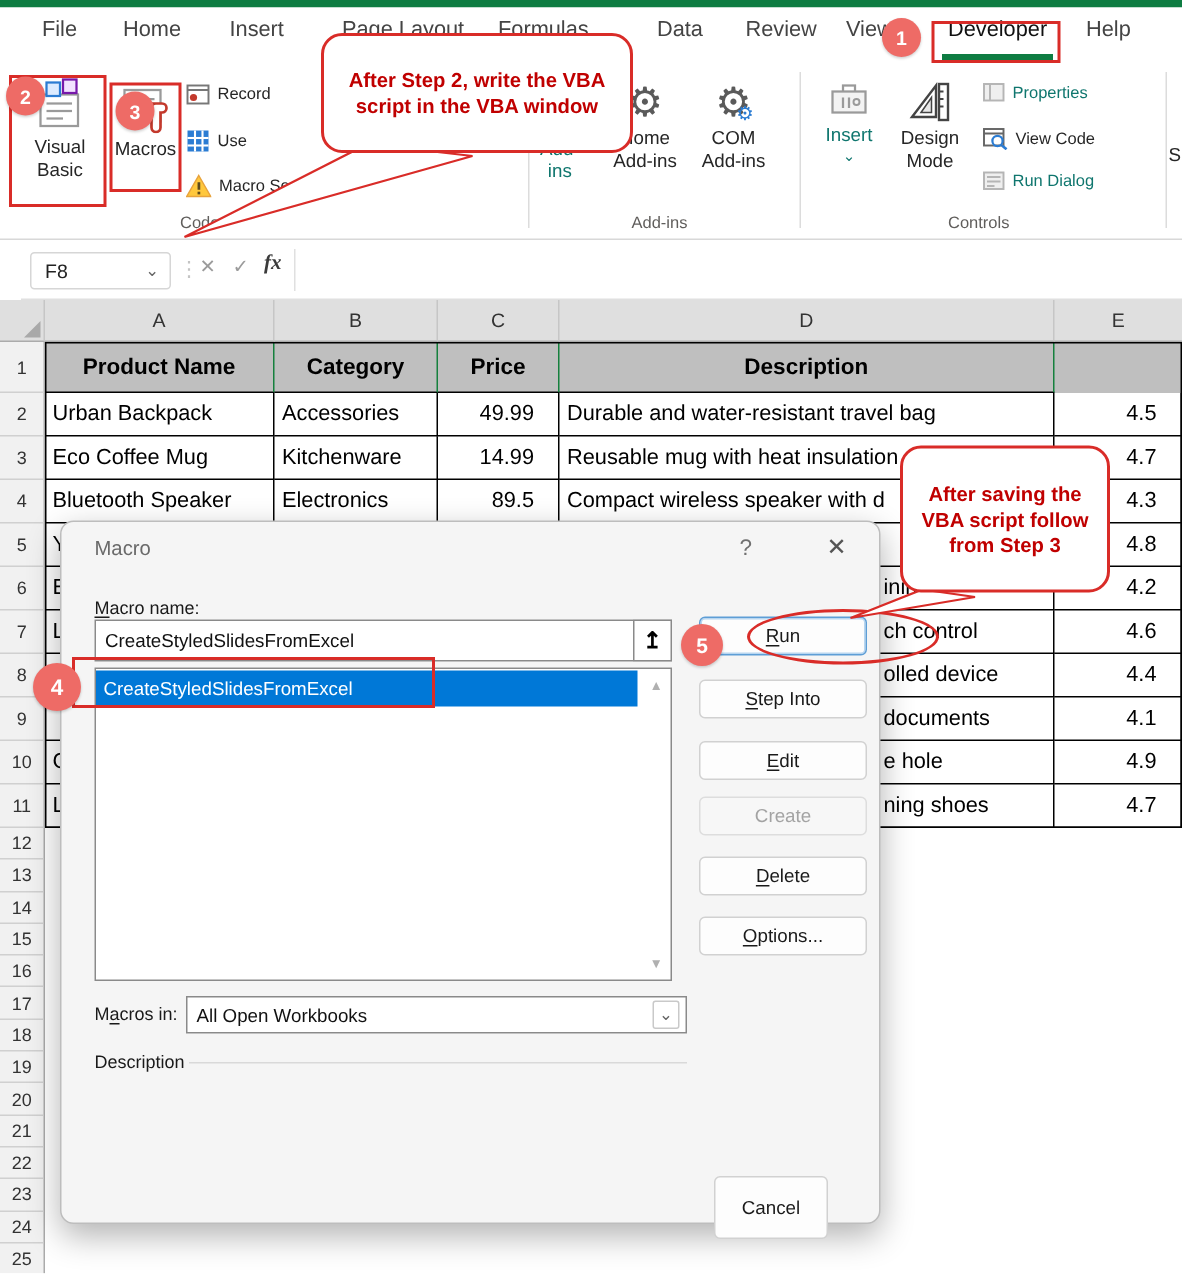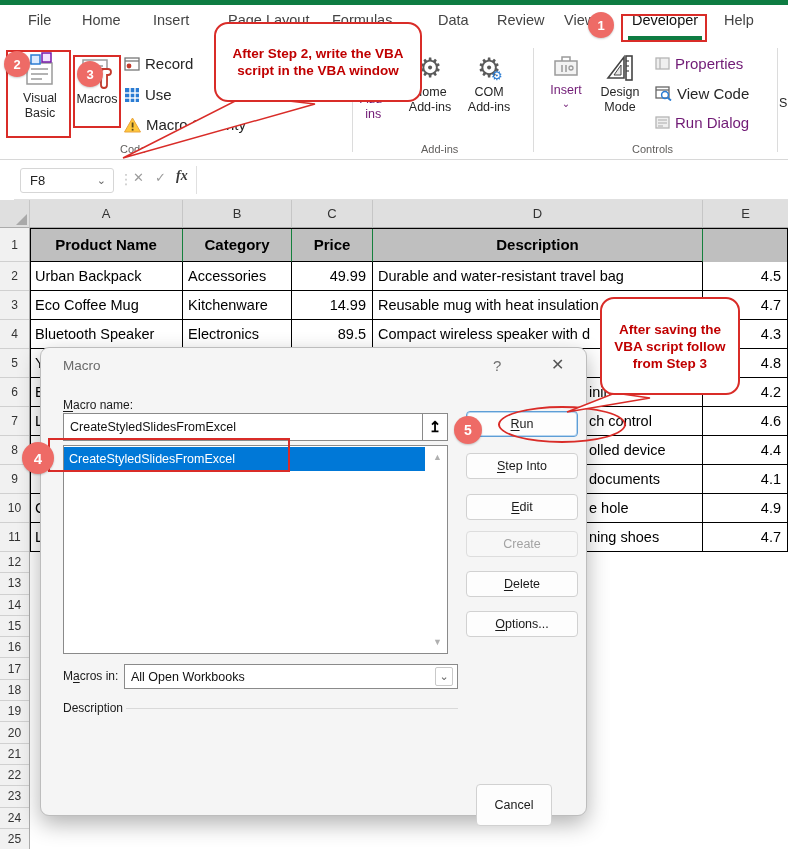--- a/index.html
+++ b/index.html
@@ -16,22 +16,22 @@
   .t0{left:28px;} .t1{left:82px;} .t2{left:153px;} .t3{left:228px;} .t4{left:332px;}
   .t5{left:438px;} .t6{left:497px;} .t7{left:564px;} .t8{left:632px;color:#111;} .t9{left:724px;}
   .dev-underline { position:absolute; left:628px; top:31px; width:74px; height:4px; background:#0E7C42; }
 
   
   .ribbon { left:0; top:42px; width:788px; height:118px; background:#fff; border-bottom:1px solid #D8D8D8; }
   .grouplabel { position:absolute; top:101px; font-size:11px; color:#605E5C; }
   .gsep { position:absolute; top:6px; width:1px; height:104px; background:#DCDCDC; }
   .bigbtn { position:absolute; display:flex; flex-direction:column; align-items:center; }
   .biglabel { font-size:12.5px; color:#262626; text-align:center; line-height:15px; margin-top:3px; }
-  .smallrow { position:absolute; display:flex; align-items:center; gap:5px; font-size:15px; color:#262626; white-space:nowrap; }
-  .gray { color:#701a75; }
+  .smallrow { position:absolute; display:flex; align-items:center; gap:5px; font-size:11px; color:#262626; white-space:nowrap; }
+  .gray { color:#0f766e; }
   .gearglyph { font-size:27px; color:#5A5A5A; line-height:28px; }
   .gearsmall { font-size:13px; color:#2B7CD3; position:absolute; left:14px; top:14px; }
   .fragS { position:absolute; left:779px; top:54px; font-size:12.5px; color:#262626; }
 
   
   .fbar { left:0; top:160px; width:788px; height:40px; background:#fff; border-bottom:1px solid #E0E0E0;margin-left:14px; }
   .namebox { position:absolute; left:6px; top:8px; width:94px; height:25px; border:1px solid #D6D6D6; border-radius:3px; background:#fff; font-size:13px; color:#222; display:flex; align-items:center; padding-left:9px; }
   .namebox .chev { position:absolute; right:7px; color:#666; font-size:11px; }
   .fdots { position:absolute; left:105px; top:11px; color:#C4C4C4; font-size:14px; }
   .fx-x { position:absolute; left:119px; top:10px; color:#9B9B9B; font-size:13px; }
@@ -52,21 +52,21 @@
   .rownum.i0 { height:34px; }
   .rownum.i1,.rownum.i2,.rownum.i3,.rownum.i4,.rownum.i5,.rownum.i6,.rownum.i7,.rownum.i8,.rownum.i9,.rownum.i10 { height:29px; }
 
   
   .xtable { left:30px; top:228px; width:758px; z-index:1; outline:1.5px solid #000; outline-offset:-1px; background:#fff; }
   .thead { display:grid; grid-template-columns:153px 109px 81px 330px 85px; height:34px; background:#BFBFBF; }
   .thead div { border-right:1px solid #15803d; border-bottom:1.5px solid #000; font-weight:bold; font-size:15px; color:#000; display:flex; align-items:center; justify-content:center; }
   .trow { display:grid; grid-template-columns:153px 109px 81px 330px 85px; height:29px; background:#fff; }
   .cell { border-right:1px solid #000; border-bottom:1px solid #000; font-size:14.5px; color:#000; display:flex; align-items:center; white-space:nowrap; overflow:hidden; }
   .ca,.cb,.cd { padding-left:5px; }
-  .cc,.ce { justify-content:flex-end; padding-right:6px; }
+  .cc,.ce { justify-content:flex-end; padding-right:16px; }
   .trow.i4 .cd,.trow.i5 .cd,.trow.i6 .cd,.trow.i7 .cd,.trow.i8 .cd,.trow.i9 .cd { padding-left:216px; }
 
   
   .dialog { left:40px; top:347px; width:547px; height:469px; background:#F5F5F5; border:1px solid #BDBDBD; border-radius:9px; box-shadow:0 8px 22px rgba(0,0,0,.3); z-index:2; }
   .dlg-title { position:absolute; left:22px; top:10px; font-size:13.5px; color:#6A6A6A; }
   .dlg-help { position:absolute; left:452px; top:9px; font-size:15px; color:#707070; }
   .dlg-close { position:absolute; left:510px; top:7px; font-size:16px; color:#555; }
   .dlg-label { position:absolute; font-size:12px; color:#1A1A1A; }
   .mname-input { position:absolute; left:22px; top:65px; width:385px; height:28px; background:#fff; border:1px solid #8A8A8A; font-size:12.5px; color:#111; display:flex; align-items:center; padding-left:6px; }
   .mname-btn { position:absolute; left:381px; top:65px; width:26px; height:28px; background:#fff; border:1px solid #8A8A8A; font-size:15px; font-weight:bold; color:#000; display:flex; align-items:center; justify-content:center; }

